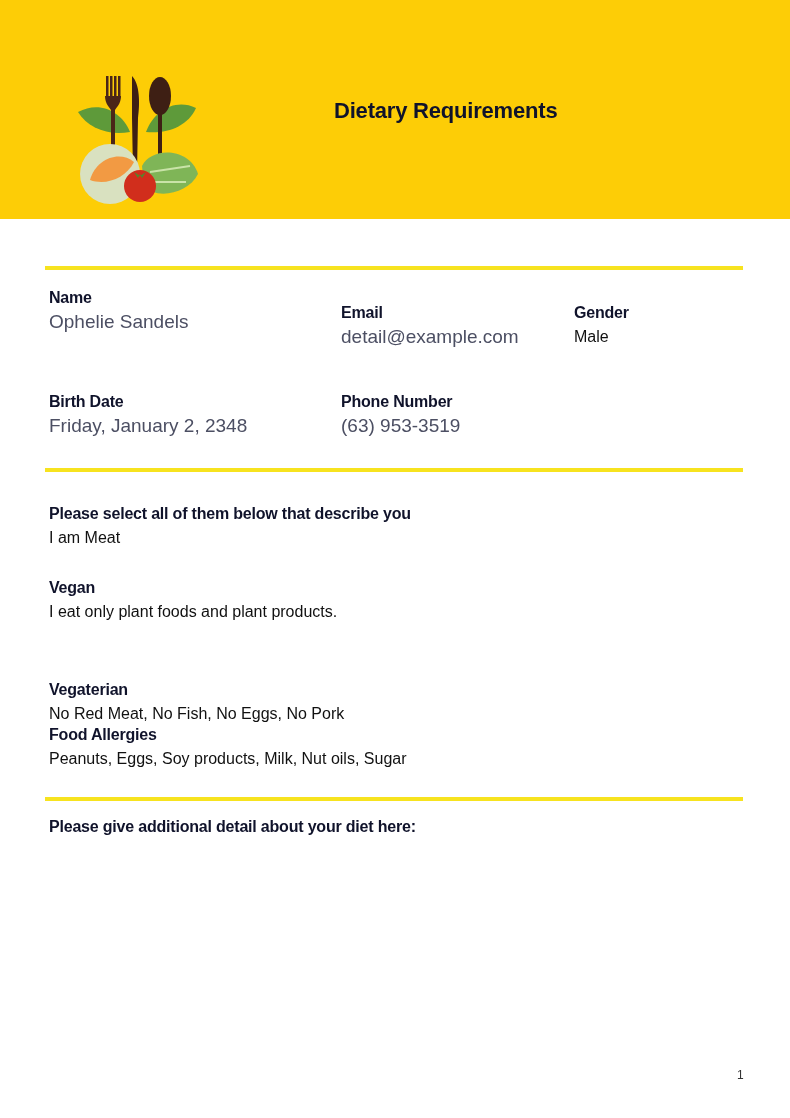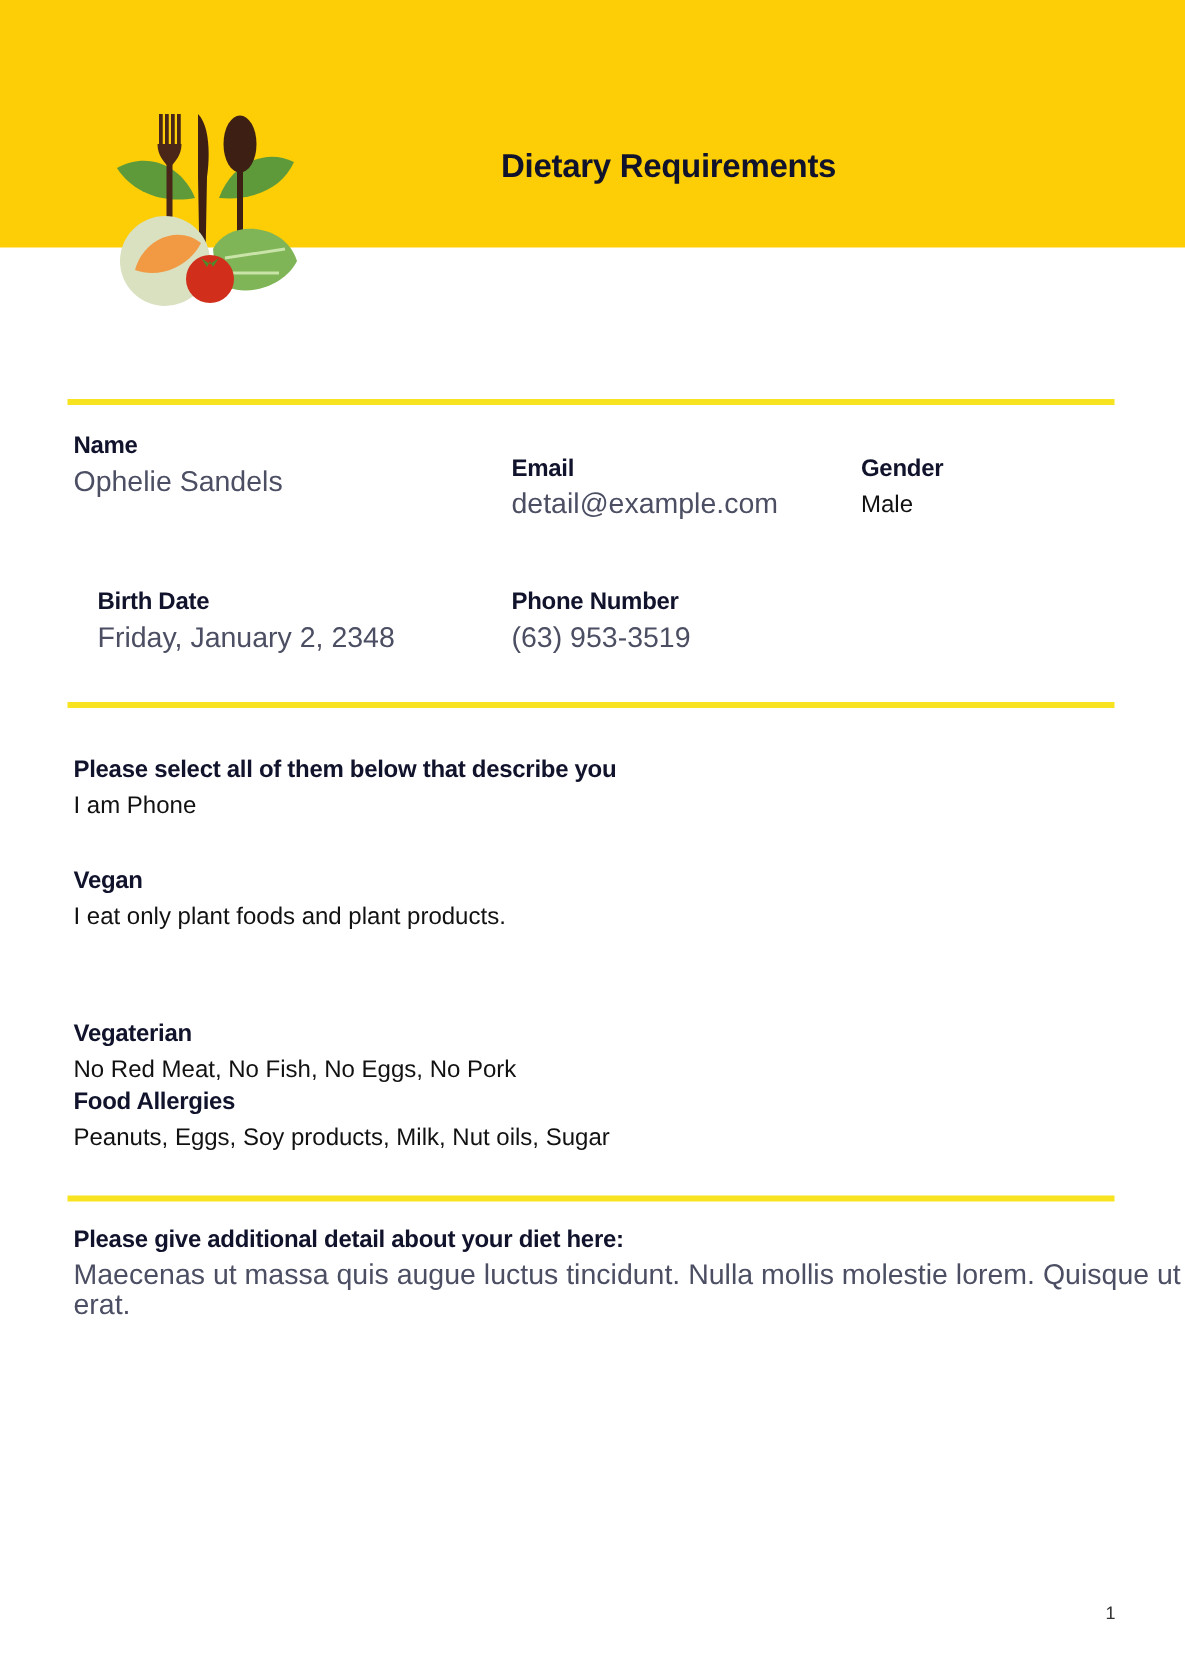--- a/index.html
+++ b/index.html
@@ -1,19 +1,19 @@
 <!DOCTYPE html>
 <html><head>
 <meta charset="utf-8">
 <style>
   * { box-sizing: border-box; margin: 0; padding: 0; }
   html, body { width: 790px; height: 1118px; background: #ffffff; }
   body { position: relative; font-family: "Liberation Sans", "DejaVu Sans", sans-serif; color: #10132b; overflow: hidden; }
 
-  .header { position: absolute; left: 0; top: 0; width: 790px; height: 165px; background: #fdcd06; }
+  .header { position: absolute; left: 0; top: 0; width: 790px; height: 219px; background: #fdcd06; }
   .header .logo { position: absolute; left: 60px; top: 62px; width: 152px; height: 150px; }
   .header .title { position: absolute; left: 334px; top: 98px; font-size: 22px; font-weight: bold; color: #10132b; letter-spacing: -0.2px; }
 
   .divider { position: absolute; left: 45px; width: 698px; height: 4px; background: #f7e31f; }
 
   .field { position: absolute; }
   .label { font-size: 16px; font-weight: bold; color: #10132b; line-height: 20px; letter-spacing: -0.2px; }
   .value-grey { font-size: 19px; color: #4c4f63; line-height: 20px; margin-top: 4px; }
   .value-dark { font-size: 16px; color: #111111; line-height: 20px; margin-top: 4px; }
 
@@ -59,48 +59,47 @@
 </div>
 <div class="field" style="left:341px; top:303px;">
   <div class="label">Email</div>
   <div class="value-grey">detail@example.com</div>
 </div>
 <div class="field" style="left:574px; top:303px;">
   <div class="label">Gender</div>
   <div class="value-dark">Male</div>
 </div>
 
-<div class="field" style="left:65px; top:392px;">
+<div class="field" style="left:49px; top:392px;">
   <div class="label">Birth Date</div>
   <div class="value-grey">Friday, January 2, 2348</div>
 </div>
 <div class="field" style="left:341px; top:392px;">
   <div class="label">Phone Number</div>
   <div class="value-grey">(63) 953-3519</div>
 </div>
 
 <div class="divider" style="top:468px;"></div>
 
 <div class="field" style="left:49px; top:504px;">
   <div class="label">Please select all of them below that describe you</div>
-  <div class="value-dark">I am Phone</div>
+  <div class="value-dark">I am Meat</div>
 </div>
 <div class="field" style="left:49px; top:578px;">
   <div class="label">Vegan</div>
   <div class="value-dark">I eat only plant foods and plant products.</div>
 </div>
 <div class="field" style="left:49px; top:680px;">
   <div class="label">Vegaterian</div>
   <div class="value-dark">No Red Meat, No Fish, No Eggs, No Pork</div>
 </div>
 <div class="field" style="left:49px; top:725px;">
   <div class="label">Food Allergies</div>
   <div class="value-dark">Peanuts, Eggs, Soy products, Milk, Nut oils, Sugar</div>
 </div>
 
 <div class="divider" style="top:797px;"></div>
 
 <div class="field" style="left:49px; top:817px;">
   <div class="label">Please give additional detail about your diet here:</div>
-  <div class="value-grey">Maecenas ut massa quis augue luctus tincidunt. Nulla mollis molestie lorem. Quisque ut erat.</div>
 </div>
 
 <div class="page-num">1</div>
 
 </body></html>

